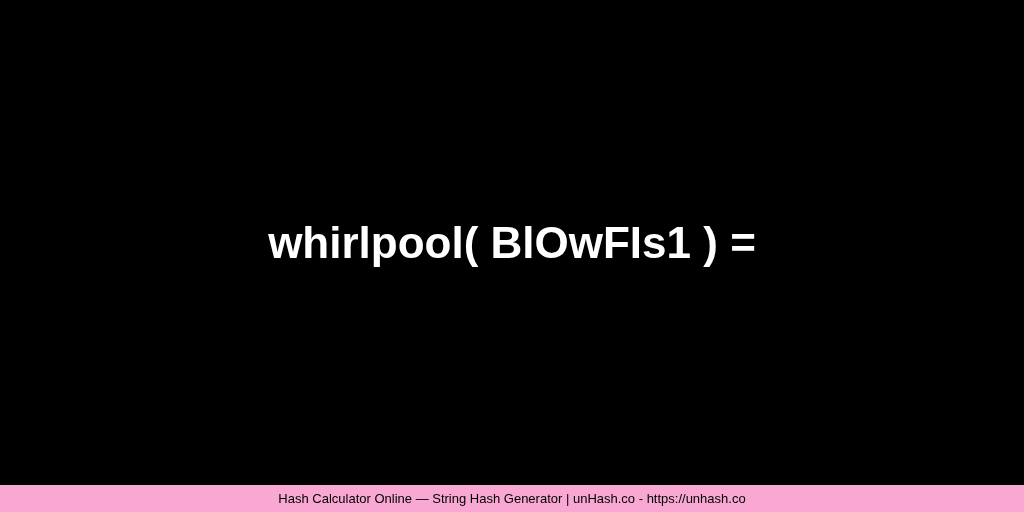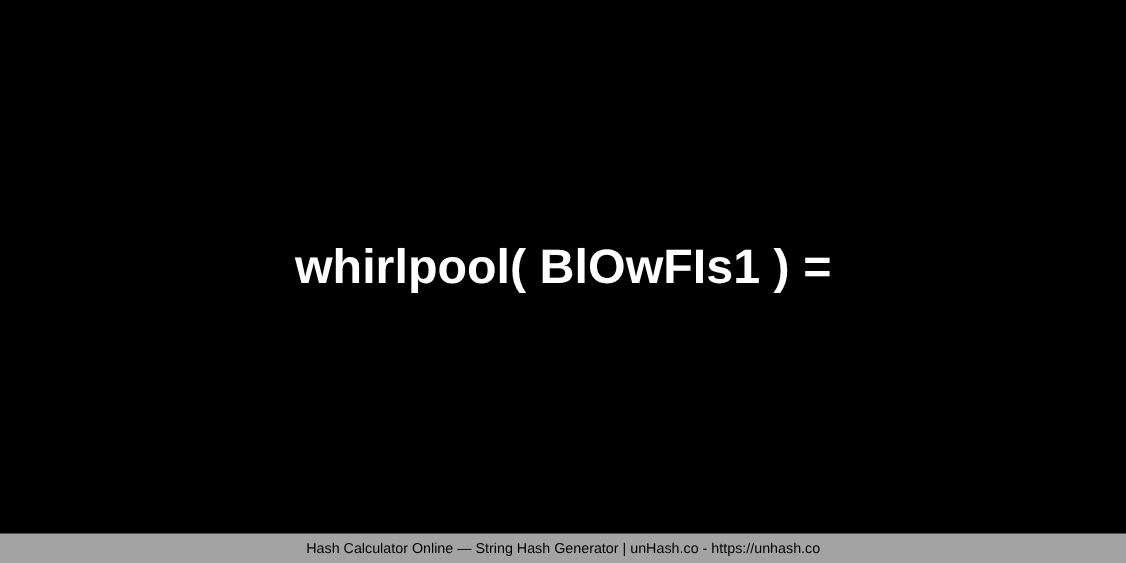--- a/index.html
+++ b/index.html
@@ -32,21 +32,21 @@
       text-align: center;
     }
     .hash-output {
       color: #ffffff;
       font-size: 12px;
       text-align: center;
       font-family: Arial, Helvetica, sans-serif;
       letter-spacing: 0.2px;
     }
     .footer {
-      background: #a3a3a3;
+      background: #f9a8d4;
       color: #000000;
       text-align: center;
       padding: 6px 0;
       font-size: 13px;
     }
   </style>
 </head>
 <body>
 
 <div class="main-content">

